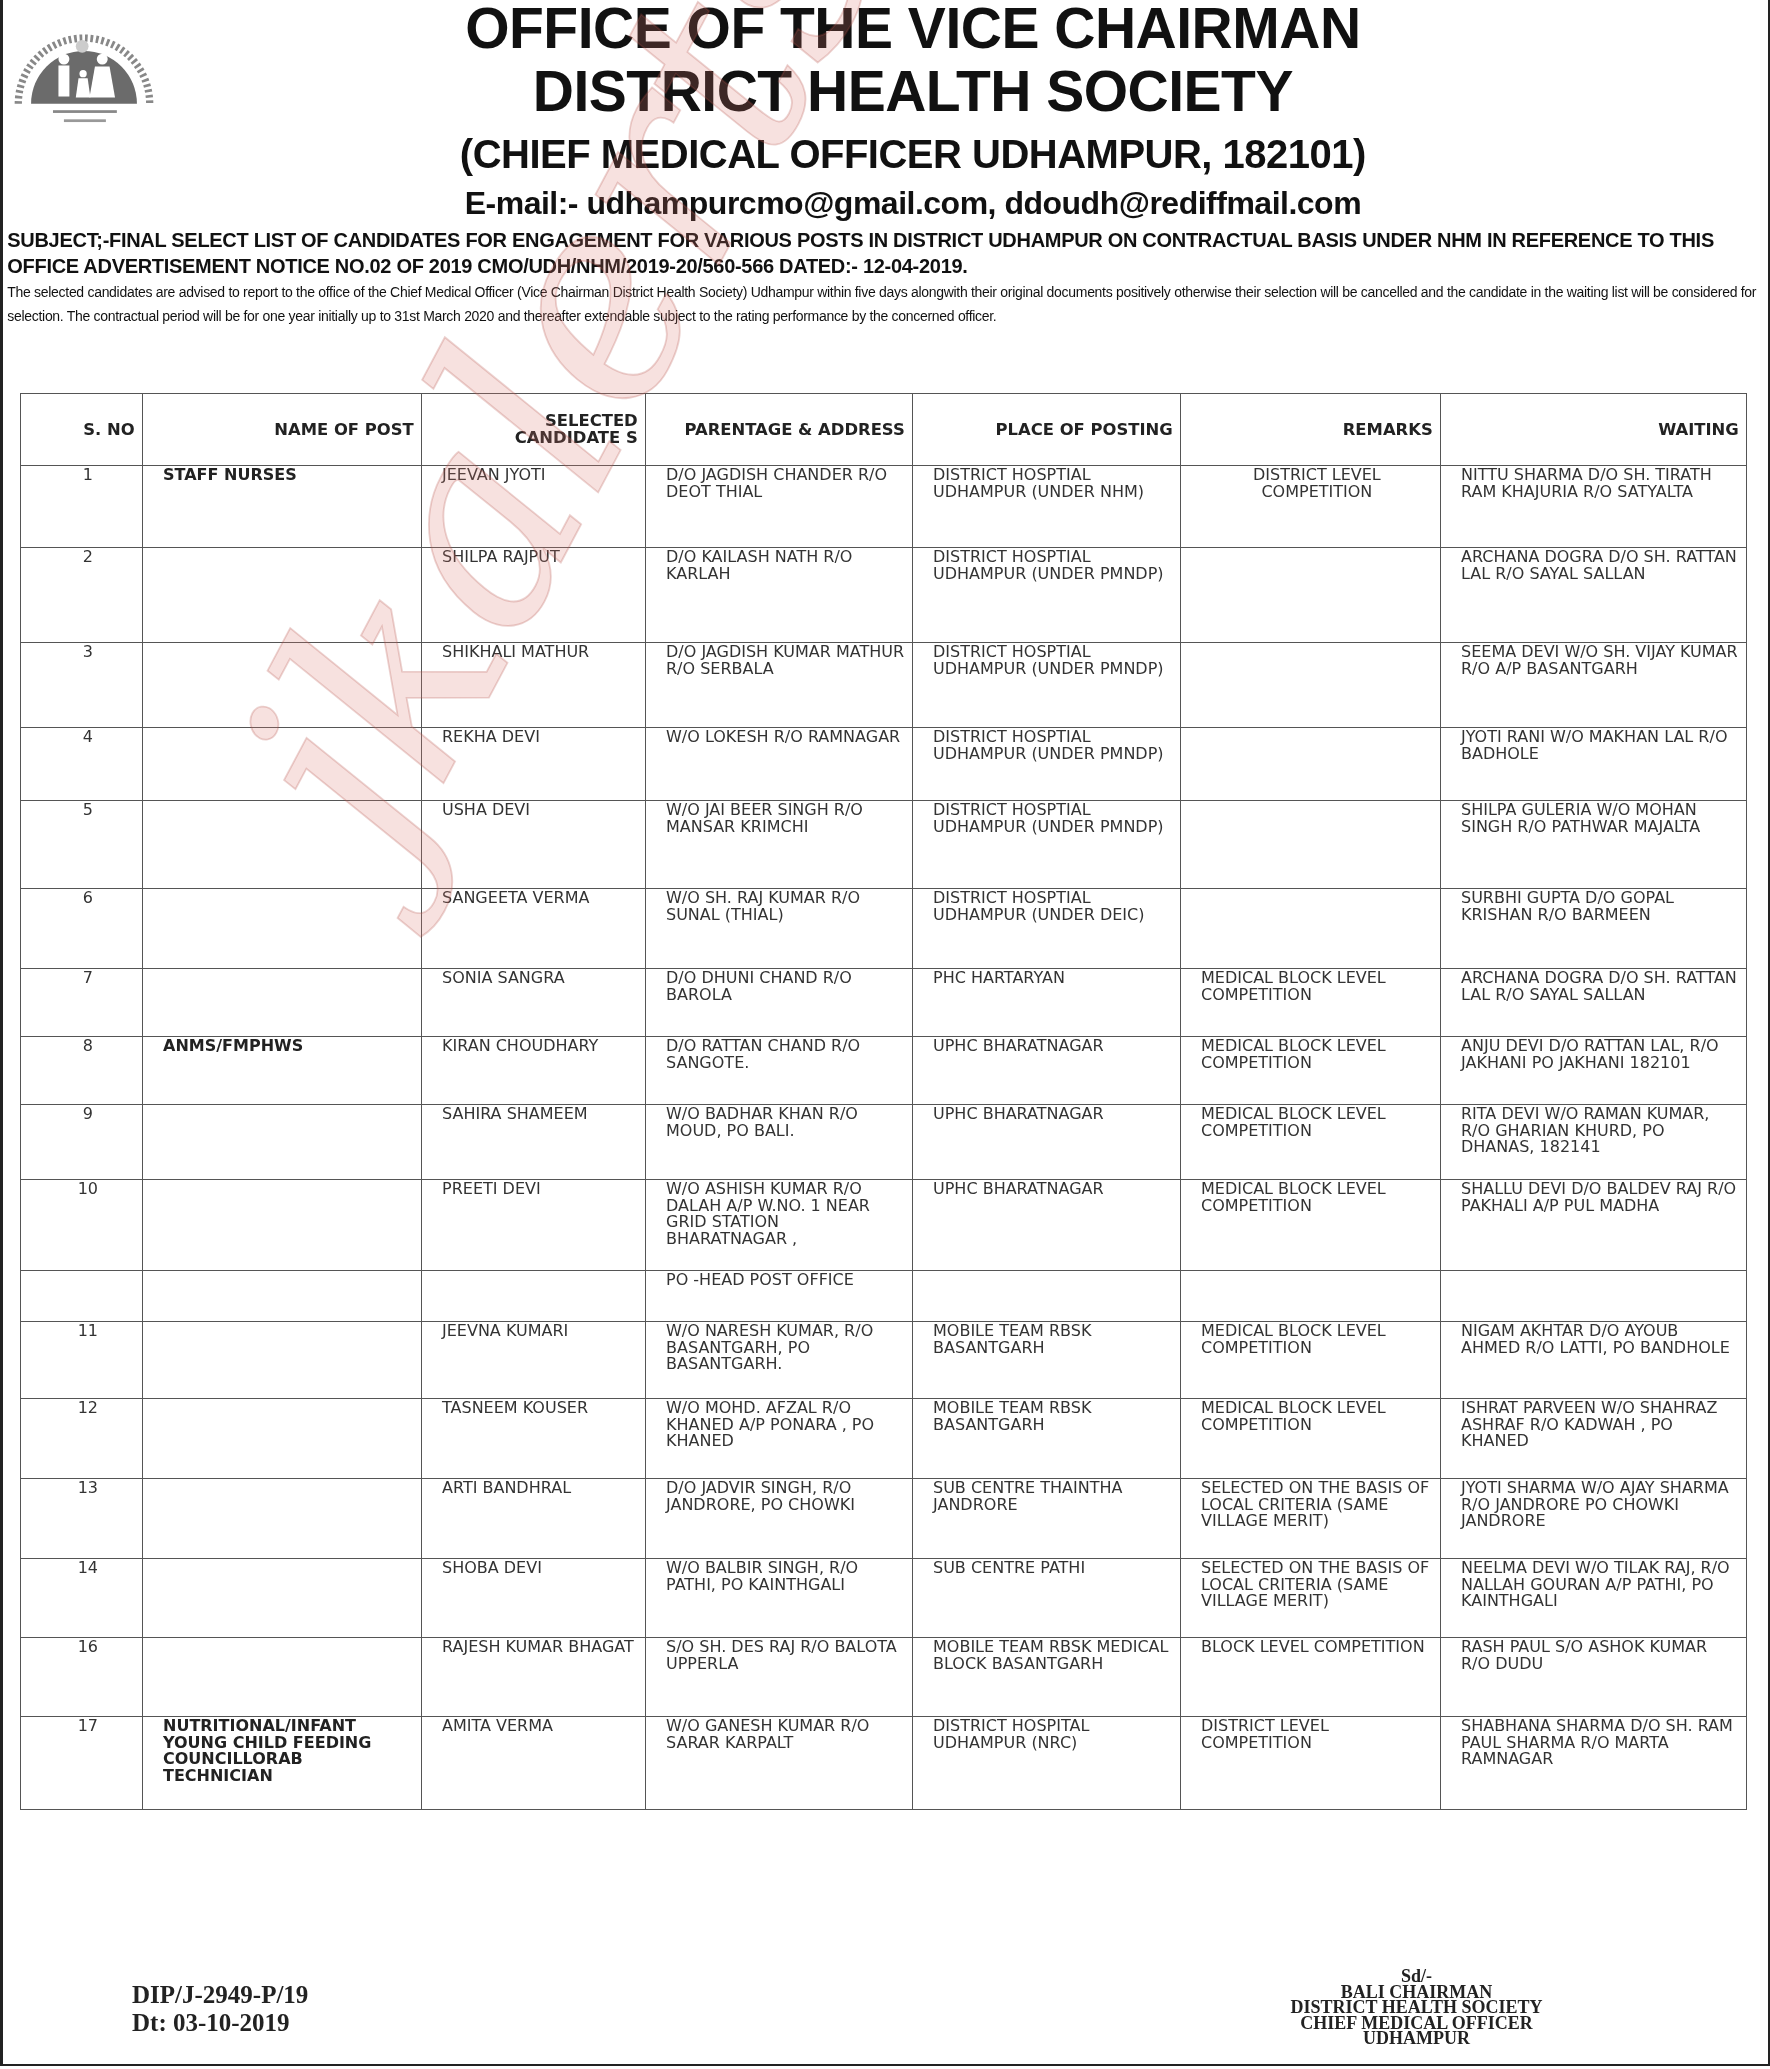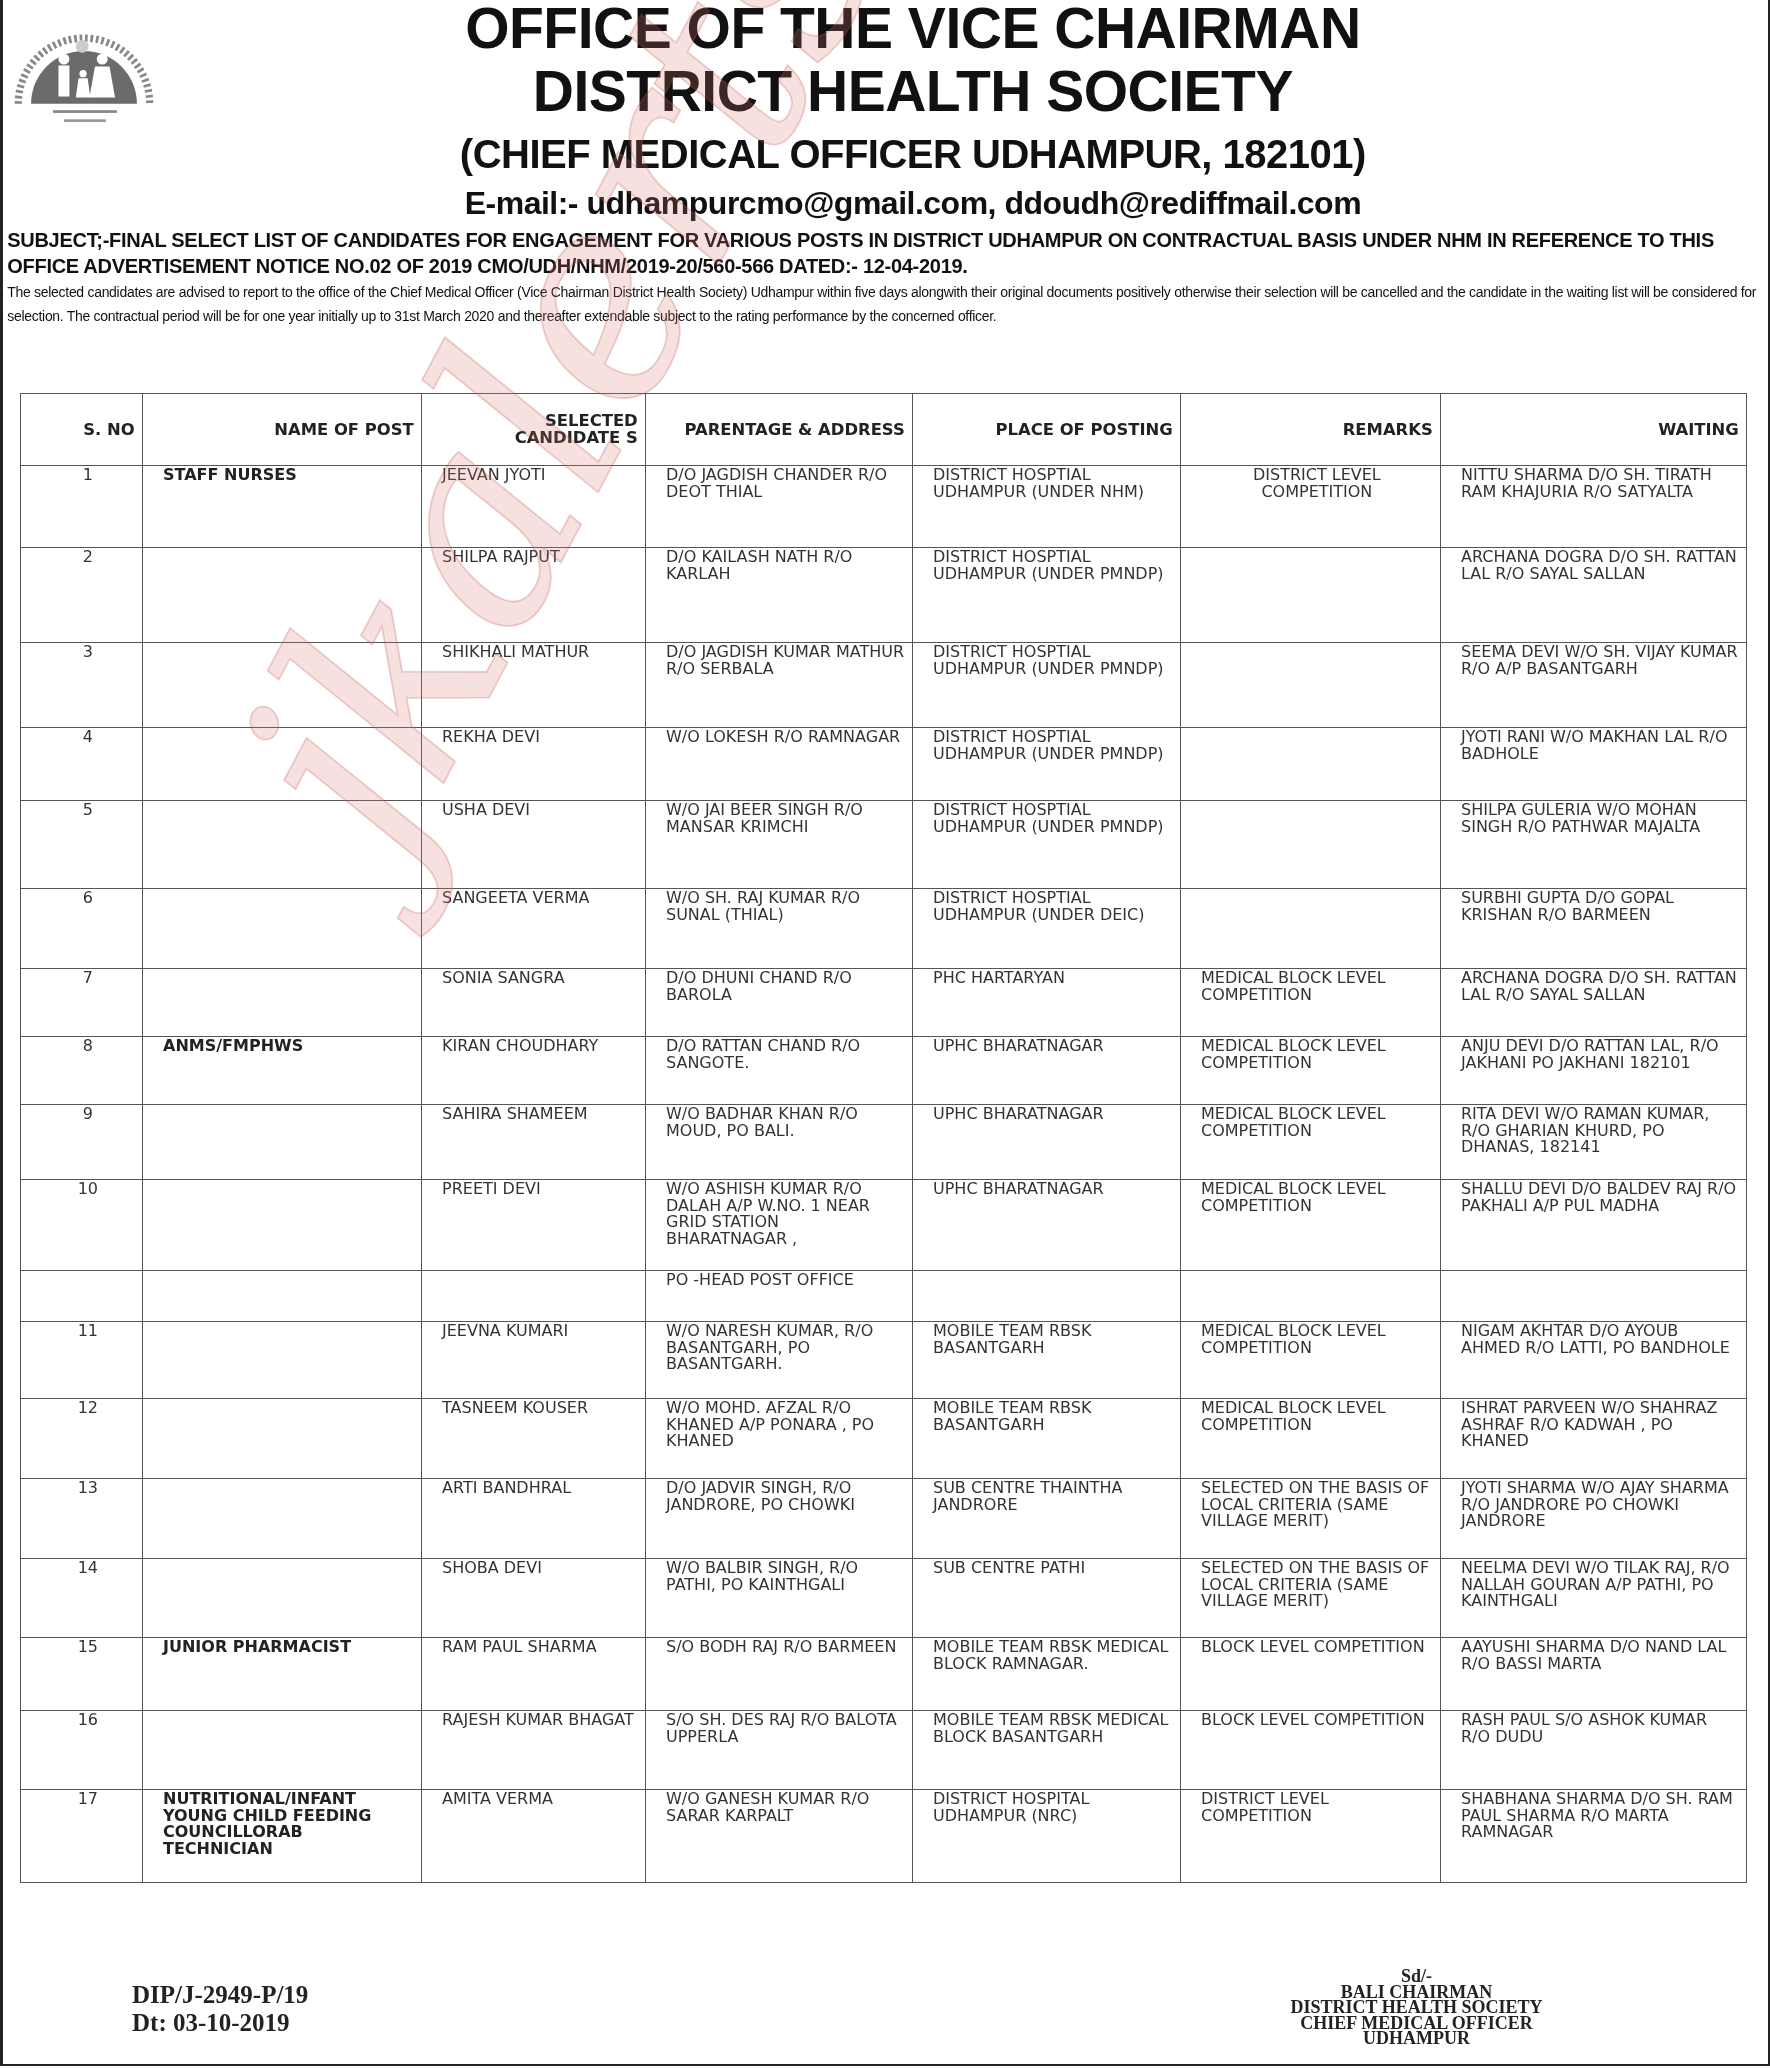--- a/index.html
+++ b/index.html
@@ -245,29 +245,20 @@
       </tr>
       <tr style="height: 79px;">
         <td class="sno">14</td>
         <td class="post mid"></td>
         <td class="mid">SHOBA DEVI</td>
         <td class="mid">W/O BALBIR SINGH, R/O PATHI, PO KAINTHGALI</td>
         <td class="mid">SUB CENTRE PATHI</td>
         <td class="mid">SELECTED ON THE BASIS OF LOCAL CRITERIA (SAME VILLAGE MERIT)</td>
         <td class="mid">NEELMA DEVI W/O TILAK RAJ, R/O NALLAH GOURAN A/P PATHI, PO KAINTHGALI</td>
       </tr>
-      <tr style="height: 73px;">
-        <td class="sno">15</td>
-        <td class="post mid">JUNIOR PHARMACIST</td>
-        <td class="mid">RAM PAUL SHARMA</td>
-        <td class="mid">S/O BODH RAJ R/O  BARMEEN</td>
-        <td class="mid">MOBILE TEAM RBSK MEDICAL BLOCK RAMNAGAR.</td>
-        <td class="mid">BLOCK LEVEL COMPETITION</td>
-        <td class="mid">AAYUSHI SHARMA D/O NAND LAL R/O BASSI MARTA</td>
-      </tr>
       <tr style="height: 79px;">
         <td class="sno">16</td>
         <td class="post mid"></td>
         <td class="mid">RAJESH KUMAR BHAGAT</td>
         <td class="mid">S/O SH. DES RAJ R/O BALOTA UPPERLA</td>
         <td class="mid">MOBILE TEAM RBSK MEDICAL BLOCK BASANTGARH</td>
         <td class="mid">BLOCK LEVEL COMPETITION</td>
         <td class="mid">RASH PAUL S/O ASHOK KUMAR R/O DUDU</td>
       </tr>
       <tr style="height: 93px;">

